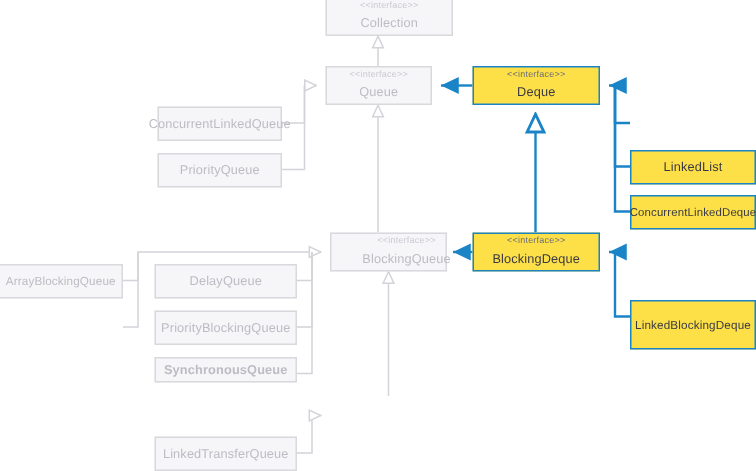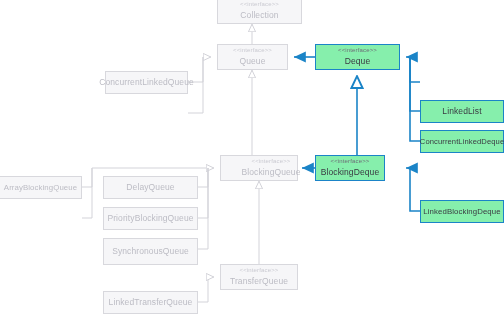--- a/index.html
+++ b/index.html
@@ -32,21 +32,21 @@
   .node .stereo{
     font-size:6px;
     color:#cacad1;
     letter-spacing:.15px;
     margin-bottom:1px;
   }
   .node .nm{font-size:8.5px;}
 
   
   .node.hl{
-    background:#86efac;
+    background:#fde047;
     border:1.6px solid #1b84c7;
     color:#4a4a52;
   }
   .node.hl .stereo{color:#6d6d76;}
   .node.hl .nm{color:#3a3a42;}
 
   .node.iface .nm{font-size:8.5px;}
 </style>
 </head>
 <body>
@@ -124,63 +124,62 @@
 
   <div class="node iface hl" style="left:315px;top:44px;width:85px;height:26px;">
     <span class="stereo">&lt;&lt;interface&gt;&gt;</span>
     <span class="nm">Deque</span>
   </div>
 
   <div class="node" style="left:105px;top:71px;width:83px;height:23px;">
     <span class="nm">ConcurrentLinkedQueue</span>
   </div>
 
+  <div class="node" style="left:105px;top:102px;width:83px;height:23px;">
+    <span class="nm">PriorityQueue</span>
+  </div>
 
 
   <div class="node hl" style="left:420px;top:100px;width:84px;height:23px;">
     <span class="nm">LinkedList</span>
   </div>
 
   <div class="node hl" style="left:420px;top:130px;width:84px;height:23px;">
     <span class="nm" style="font-size:7.6px;">ConcurrentLinkedDeque</span>
   </div>
 
   <div class="node iface" style="left:220px;top:155px;width:78px;height:26px;padding-left:24px;">
     <span class="stereo">&lt;&lt;interface&gt;&gt;</span>
     <span class="nm">BlockingQueue</span>
   </div>
 
-  <div class="node iface hl" style="left:315px;top:155px;width:70px;height:26px;">
+  <div class="node iface hl" style="left:315px;top:155px;width:85px;height:26px;">
     <span class="stereo">&lt;&lt;interface&gt;&gt;</span>
     <span class="nm">BlockingDeque</span>
   </div>
 
-  <div class="node hl" style="left:420px;top:200px;width:84px;height:23px;">
+  <div class="node hl" style="left:420px;top:200px;width:84px;height:33px;">
     <span class="nm" style="font-size:7.8px;">LinkedBlockingDeque</span>
   </div>
 
   <div class="node" style="left:-1px;top:176px;width:83px;height:23px;">
     <span class="nm" style="font-size:7.8px;">ArrayBlockingQueue</span>
   </div>
 
 
   <div class="node" style="left:103px;top:176px;width:95px;height:23px;">
     <span class="nm">DelayQueue</span>
   </div>
 
   <div class="node" style="left:103px;top:207px;width:95px;height:23px;">
     <span class="nm">PriorityBlockingQueue</span>
   </div>
 
-  <div class="node" style="left:103px;top:238px;width:95px;height:27px;">
+  <div class="node" style="left:103px;top:238px;width:95px;height:17px;font-weight:bold;">
     <span class="nm">SynchronousQueue</span>
   </div>
 
-  <div class="node iface" style="left:220px;top:264px;width:78px;height:26px;">
-    <span class="stereo">&lt;&lt;interface&gt;&gt;</span>
-    <span class="nm">TransferQueue</span>
-  </div>
 
   <div class="node" style="left:103px;top:291px;width:95px;height:23px;">
     <span class="nm">LinkedTransferQueue</span>
   </div>
 
 </div>
 
 </body></html>

